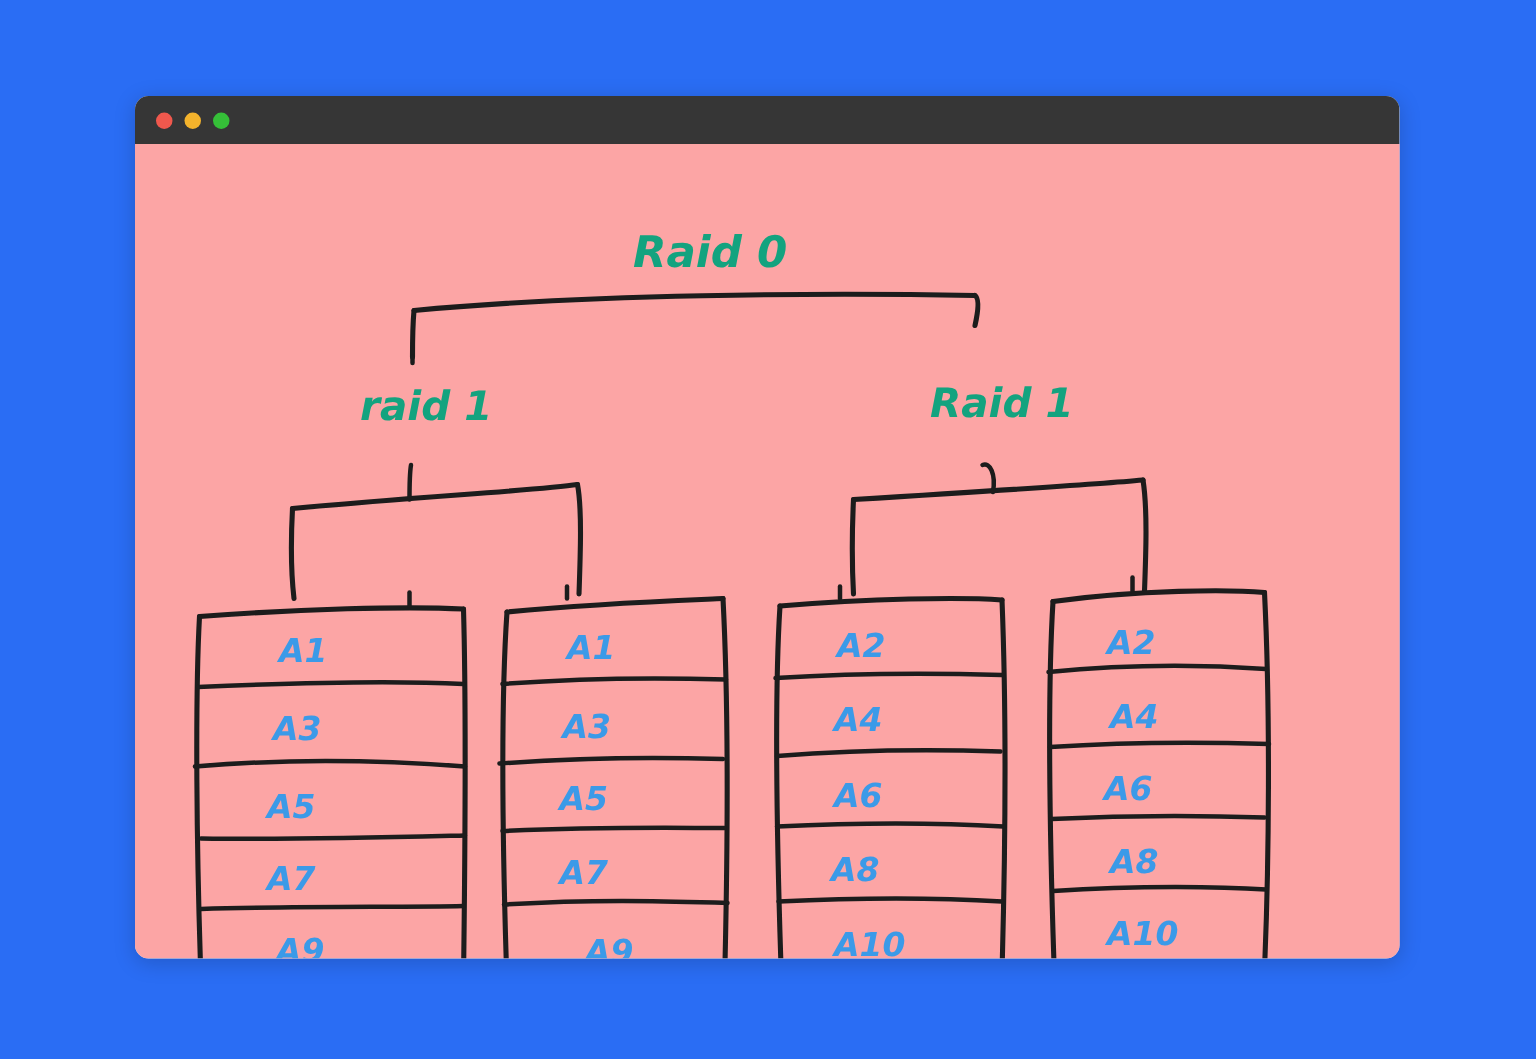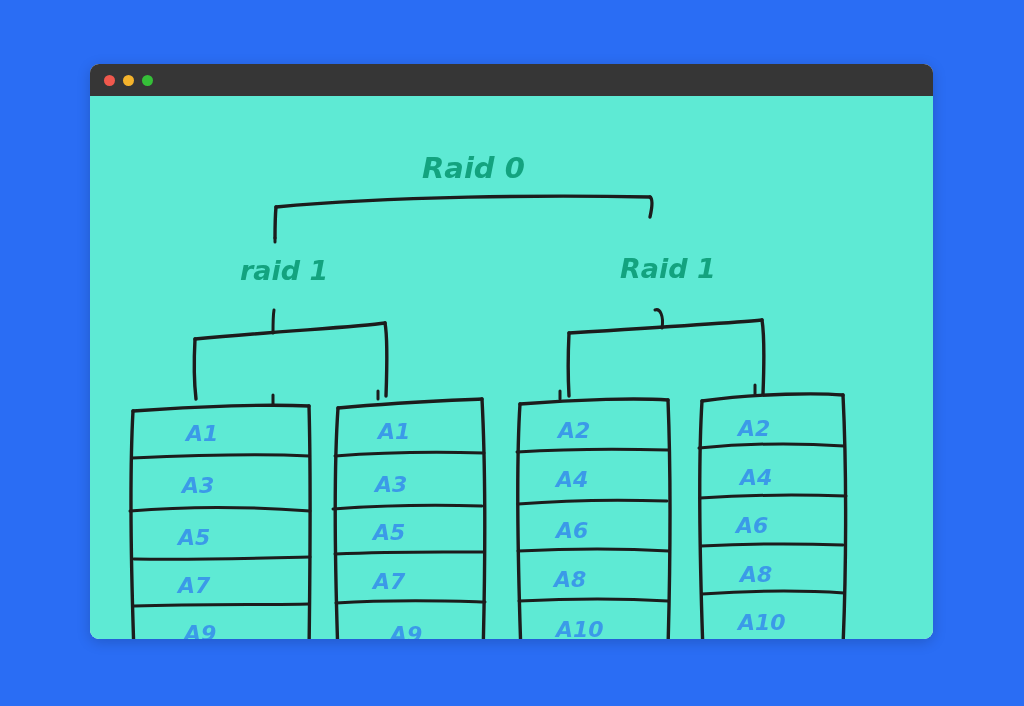--- a/index.html
+++ b/index.html
@@ -44,21 +44,21 @@
   }
   .dot.red    { left: 14px; background: #f0584d; }
   .dot.yellow { left: 33px; background: #f4b32c; }
   .dot.green  { left: 52px; background: #35bf38; }
   #canvas {
     position: absolute;
     left: 0;
     top: 32px;
     width: 906px;
     height: 543px;
-    background: #5eead4;
+    background: #fca5a5;
   }
   #board { display: block; }
   .hand-label {
     font-family: "DejaVu Sans", sans-serif;
     font-style: italic;
     font-weight: 700;
     fill: #13a37f;
   }
   .cell-label {
     font-family: "DejaVu Sans", sans-serif;

